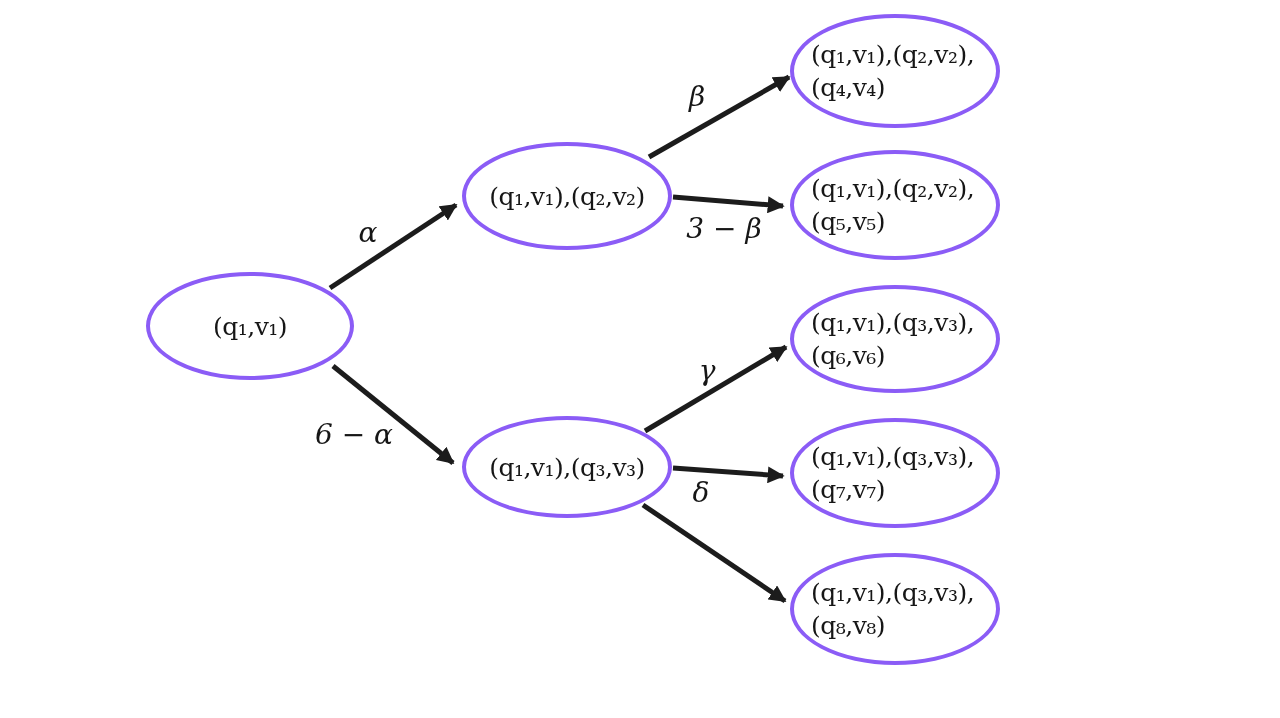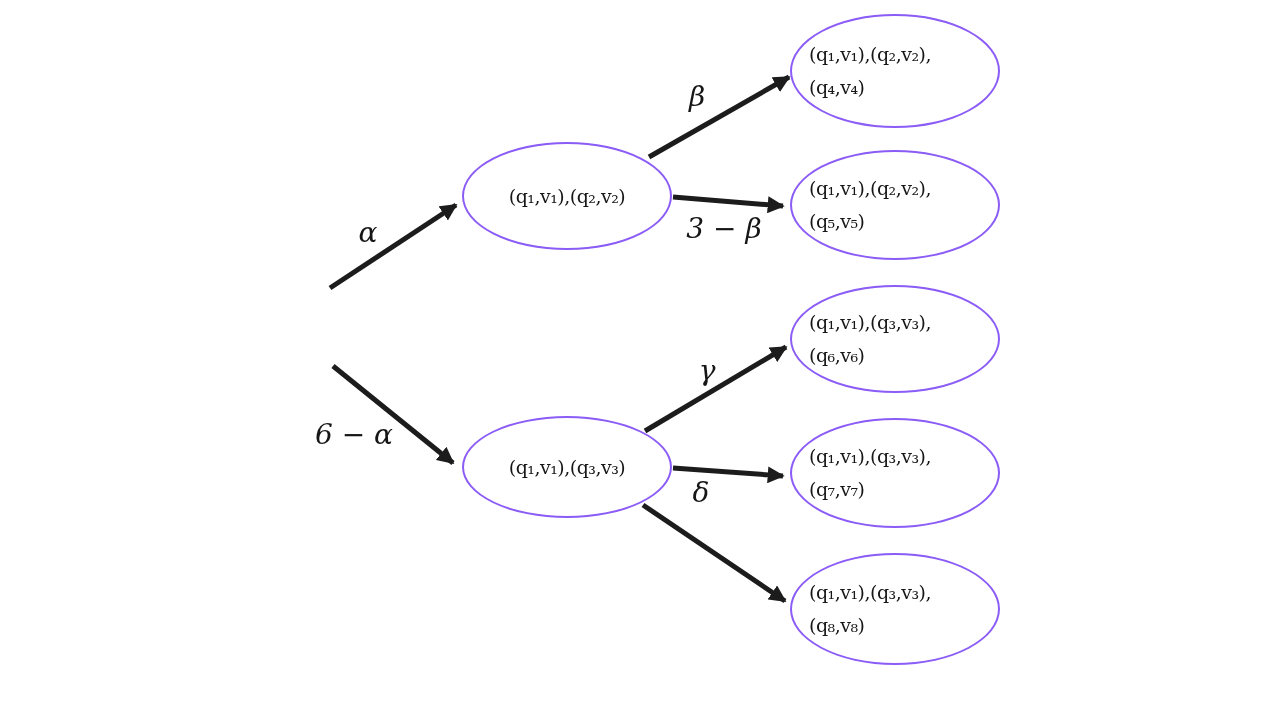--- a/index.html
+++ b/index.html
@@ -16,30 +16,30 @@
     left: 0; top: 0;
     width: 1280px; height: 718px;
     z-index: 1;
   }
   .edges-svg line {
     stroke: #1c1c1c;
     stroke-width: 5;
   }
   .node {
     position: absolute;
-    border: 2px solid #8b5cf6;
+    border: 4px solid #8b5cf6;
     border-radius: 50%;
     background: #ffffff;
     z-index: 2;
     display: flex;
     flex-direction: column;
     justify-content: center;
     align-items: center;
     color: #161616;
-    font-size: 19px;
+    font-size: 25px;
     letter-spacing: -0.5px;
     line-height: 33px;
     box-sizing: border-box;
   }
   .node.two-line {
     align-items: flex-start;
     padding-left: 17px;
   }
   .node span { display: block; white-space: nowrap; }
   
@@ -82,20 +82,23 @@
     </defs>
     <line x1="330" y1="288" x2="456" y2="205" marker-end="url(#ah)"></line>
     <line x1="333" y1="366" x2="453" y2="463" marker-end="url(#ah)"></line>
     <line x1="649" y1="157" x2="789" y2="77" marker-end="url(#ah)"></line>
     <line x1="673" y1="197" x2="783" y2="206" marker-end="url(#ah)"></line>
     <line x1="645" y1="431" x2="786" y2="347" marker-end="url(#ah)"></line>
     <line x1="673" y1="468" x2="783" y2="476" marker-end="url(#ah)"></line>
     <line x1="643" y1="505" x2="785" y2="601" marker-end="url(#ah)"></line>
   </svg>
 
+  <div class="node n-root">
+    <span>(q₁,v₁)</span>
+  </div>
 
   <div class="node n-s13">
     <span>(q₁,v₁),(q₃,v₃)</span>
   </div>
 
   <div class="node n-s12">
     <span>(q₁,v₁),(q₂,v₂)</span>
   </div>
 
   <div class="node two-line n-s124">

